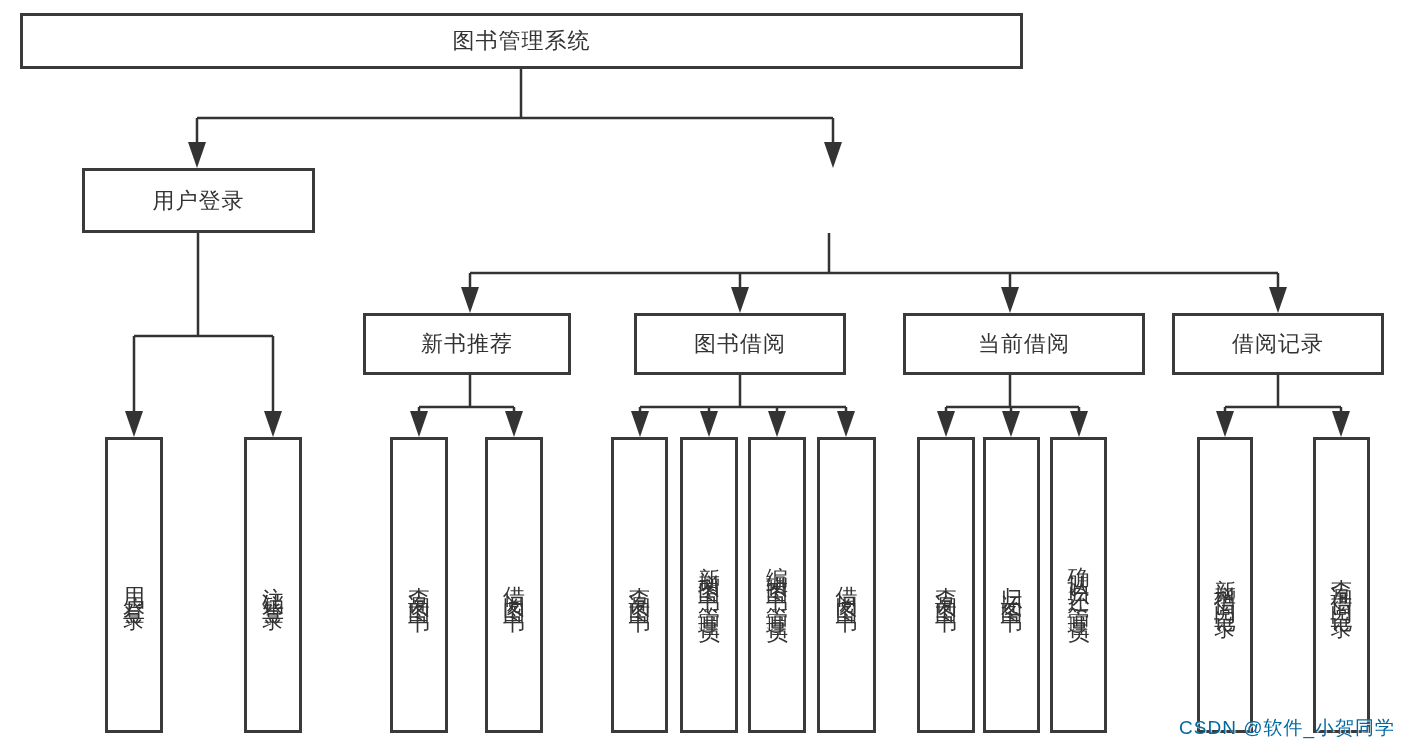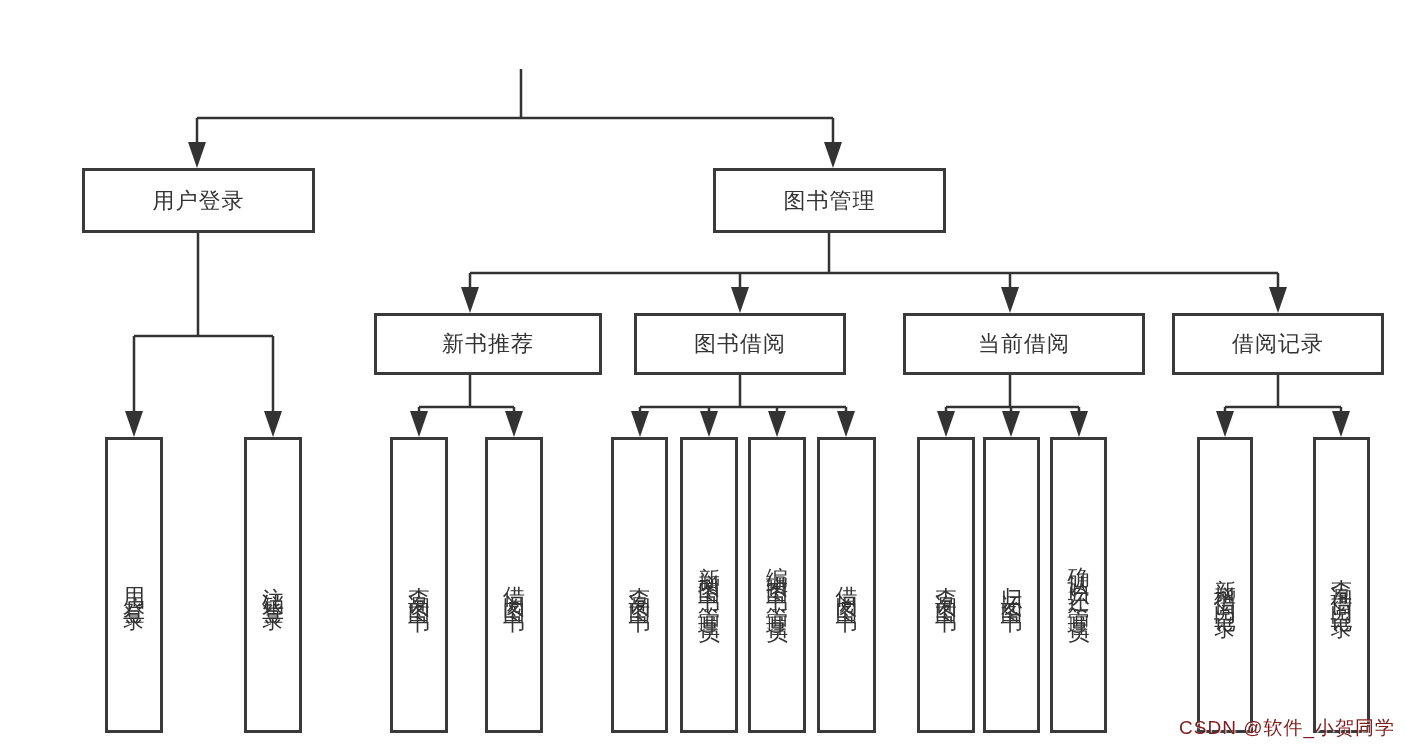--- a/index.html
+++ b/index.html
@@ -39,21 +39,21 @@
     font-size: 22px;
     letter-spacing: 8px;
     line-height: 1;
     white-space: nowrap;
   }
   .watermark {
     position: absolute;
     right: 10px;
     bottom: 6px;
     font-size: 19px;
-    color: #7f1d1d;
+    color: #0369a1;
     text-shadow: 1px 1px 1px rgba(255,255,255,0.9);
     letter-spacing: 1px;
     white-space: nowrap;
   }
 </style>
 </head>
 <body>
 
 <div class="canvas">
 
@@ -79,29 +79,29 @@
       <polygon points="837,411 855,411 846,437" fill="#333333"></polygon>
       <path d="M 1010 375 V 407 M 946 407 H 1079 M 946 407 V 415 M 1011 407 V 415 M 1079 407 V 415" fill="none" stroke="#333333" stroke-width="2.5"></path>
       <polygon points="937,411 955,411 946,437" fill="#333333"></polygon>
       <polygon points="1002,411 1020,411 1011,437" fill="#333333"></polygon>
       <polygon points="1070,411 1088,411 1079,437" fill="#333333"></polygon>
       <path d="M 1278 375 V 407 M 1225 407 H 1341 M 1225 407 V 415 M 1341 407 V 415" fill="none" stroke="#333333" stroke-width="2.5"></path>
       <polygon points="1216,411 1234,411 1225,437" fill="#333333"></polygon>
       <polygon points="1332,411 1350,411 1341,437" fill="#333333"></polygon>
     </svg>
 
+  <div class="box" style="left:20px; top:13px; width:1003px; height:56px;">
+    <span class="h-label">图书管理系统</span>
+  </div>
 
   <div class="box" style="left:82px; top:168px; width:233px; height:65px;">
     <span class="h-label">用户登录</span>
   </div>
-  <div class="box" style="left:713px; top:168px; width:233px; height:65px;">
-    <span class="h-label">图书管理</span>
-  </div>
 
-  <div class="box" style="left:374px; top:313px; width:228px; height:62px;">
+  <div class="box" style="left:363px; top:313px; width:208px; height:62px;">
     <span class="h-label">新书推荐</span>
   </div>
   <div class="box" style="left:634px; top:313px; width:212px; height:62px;text-align:center;">
     <span class="h-label">图书借阅</span>
   </div>
   <div class="box" style="left:903px; top:313px; width:242px; height:62px;">
     <span class="h-label">当前借阅</span>
   </div>
   <div class="box" style="left:1172px; top:313px; width:212px; height:62px;">
     <span class="h-label">借阅记录</span>

